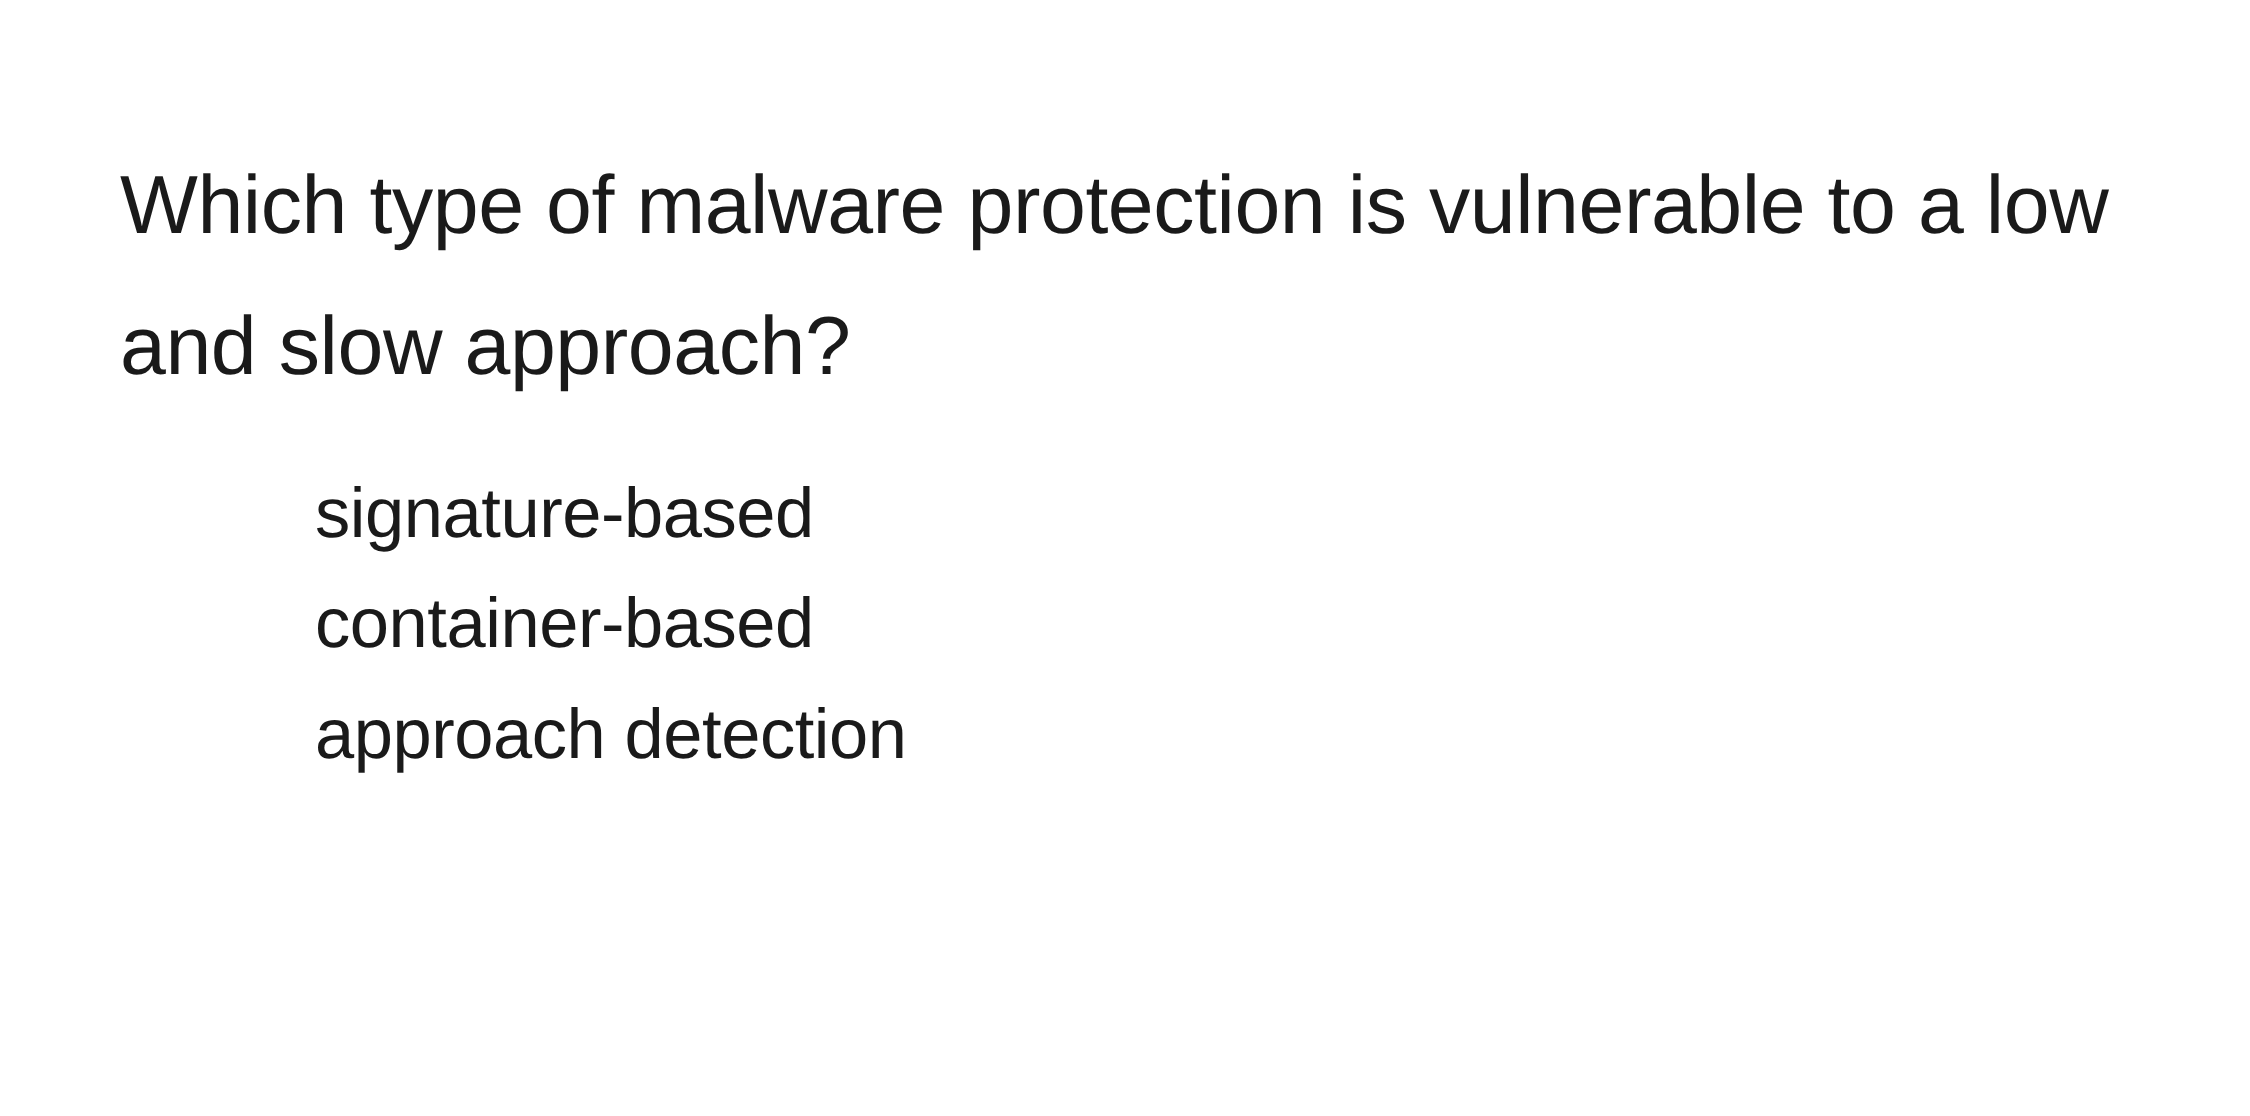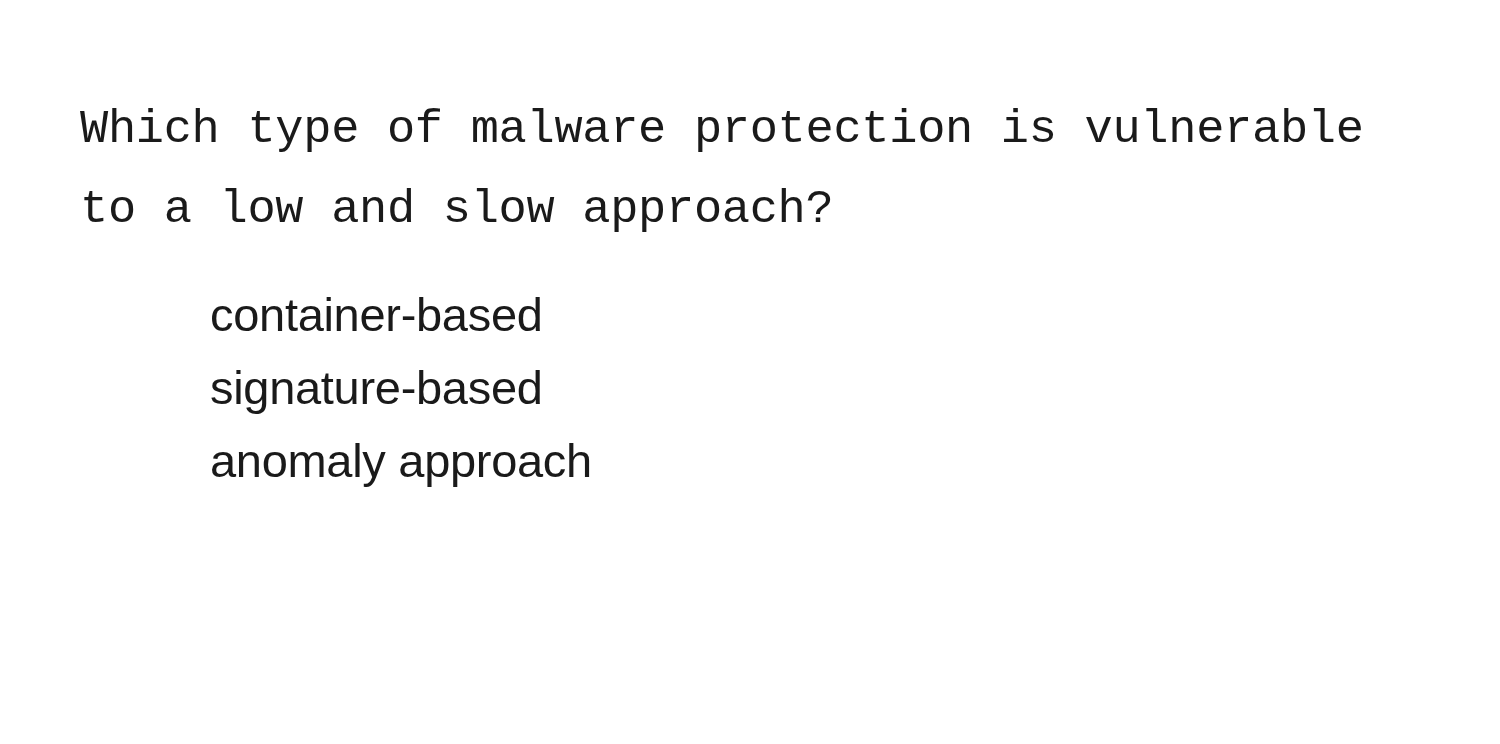--- a/index.html
+++ b/index.html
@@ -9,38 +9,37 @@
     }
     body {
       width: 1500px;
       height: 744px;
       background: #ffffff;
       font-family: -apple-system, BlinkMacSystemFont, "Segoe UI", Helvetica, Arial, sans-serif;
       color: #1a1a1a;
       padding: 90px 80px 0 80px;
     }
     .question-text {
-      font-size: 47px;
+      font-size: 55px;
       line-height: 1.7;
       font-weight: 400;
       letter-spacing: -0.3px;
-      font-family: Liberation Mono, monospace;
     }
     .options {
       margin-top: 28px;
       padding-left: 130px;
     }
     .option {
       font-size: 47px;
       line-height: 1.56;
       font-weight: 400;
       letter-spacing: -0.3px;
     }
   </style>
 </head>
 <body>
 
 <div class="question-text">Which type of malware protection is vulnerable to a low and slow approach?</div>
 <div class="options">
+  <div class="option">signature-based</div>
   <div class="option">container-based</div>
-  <div class="option">signature-based</div>
-  <div class="option">anomaly approach</div>
+  <div class="option">approach detection</div>
 </div>
 
 </body></html>

